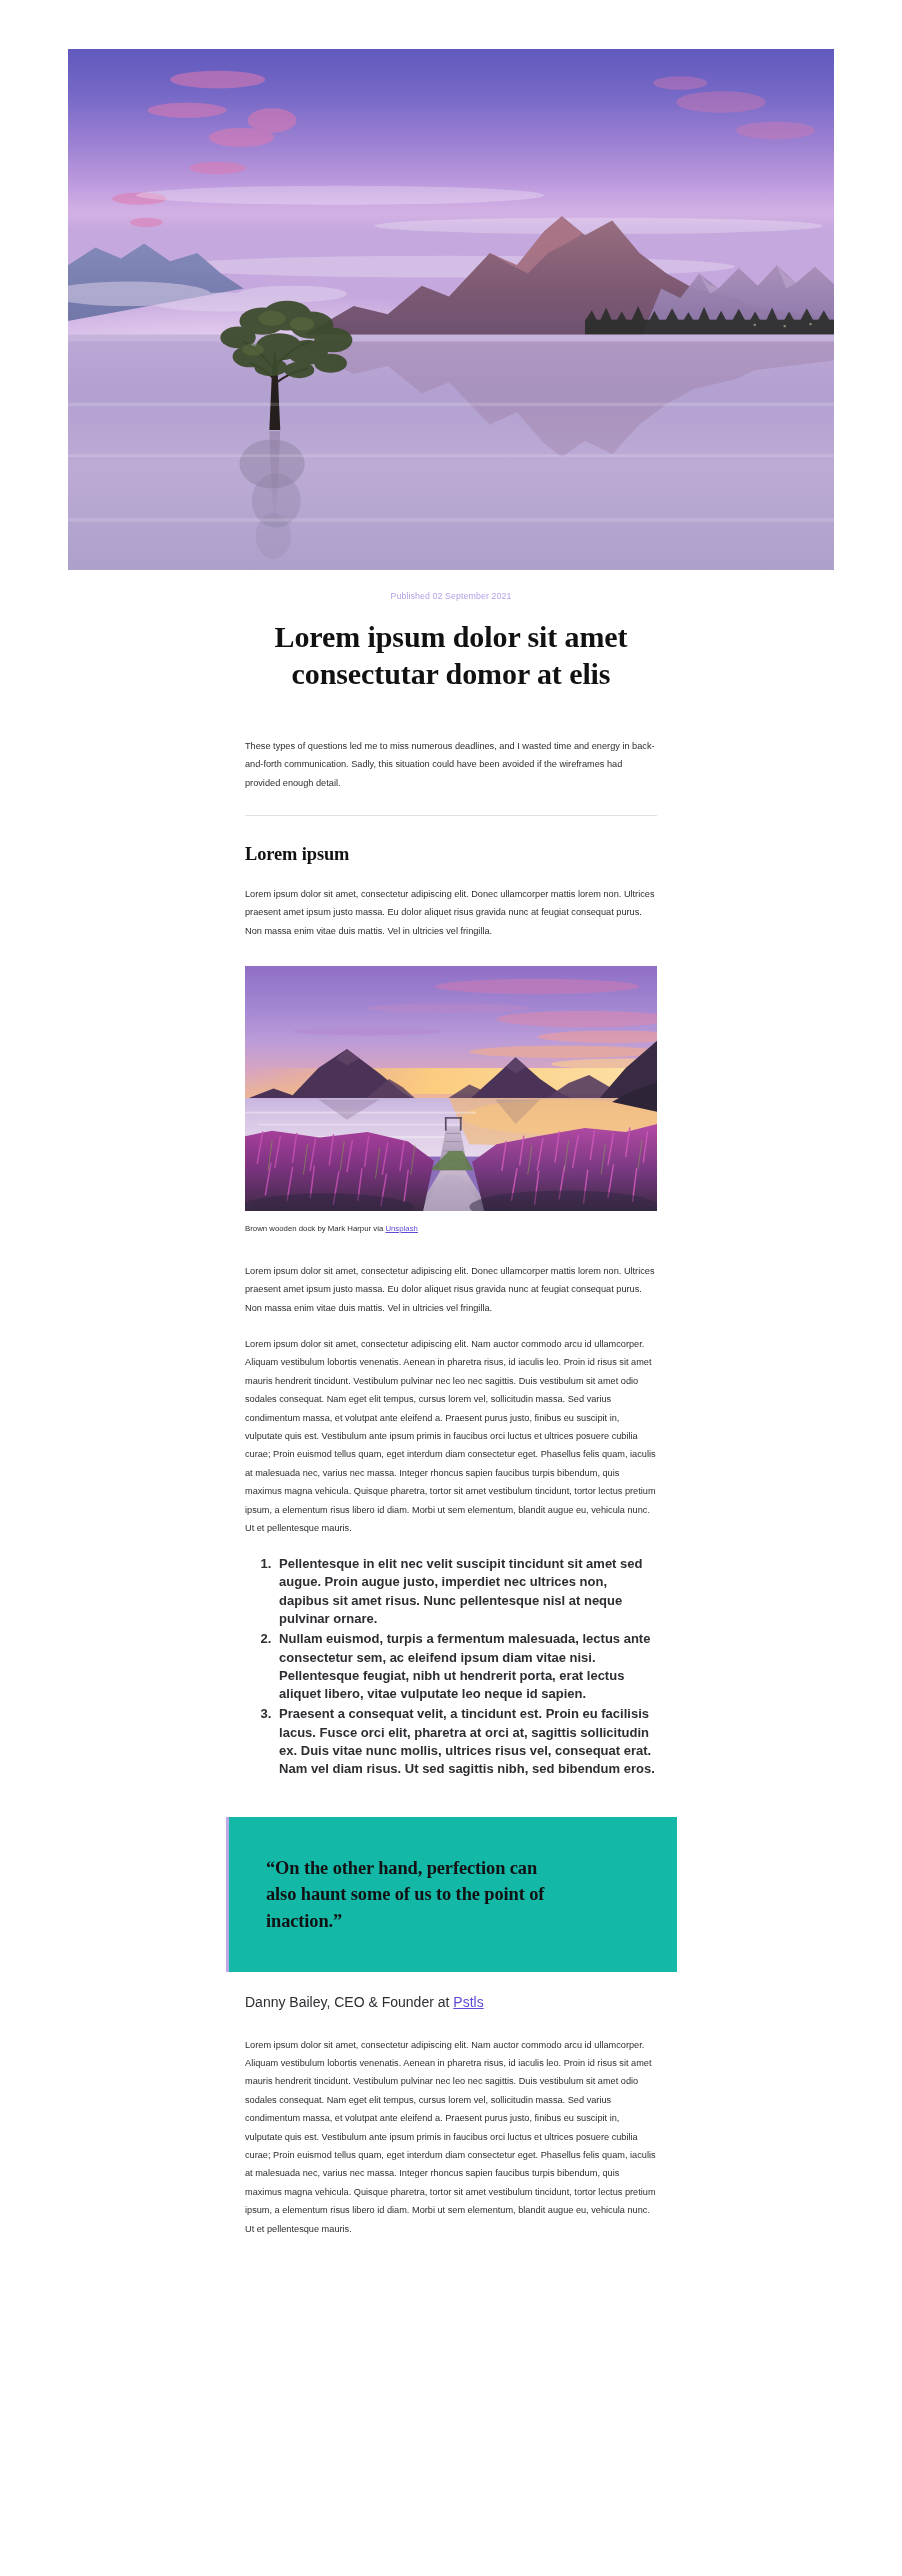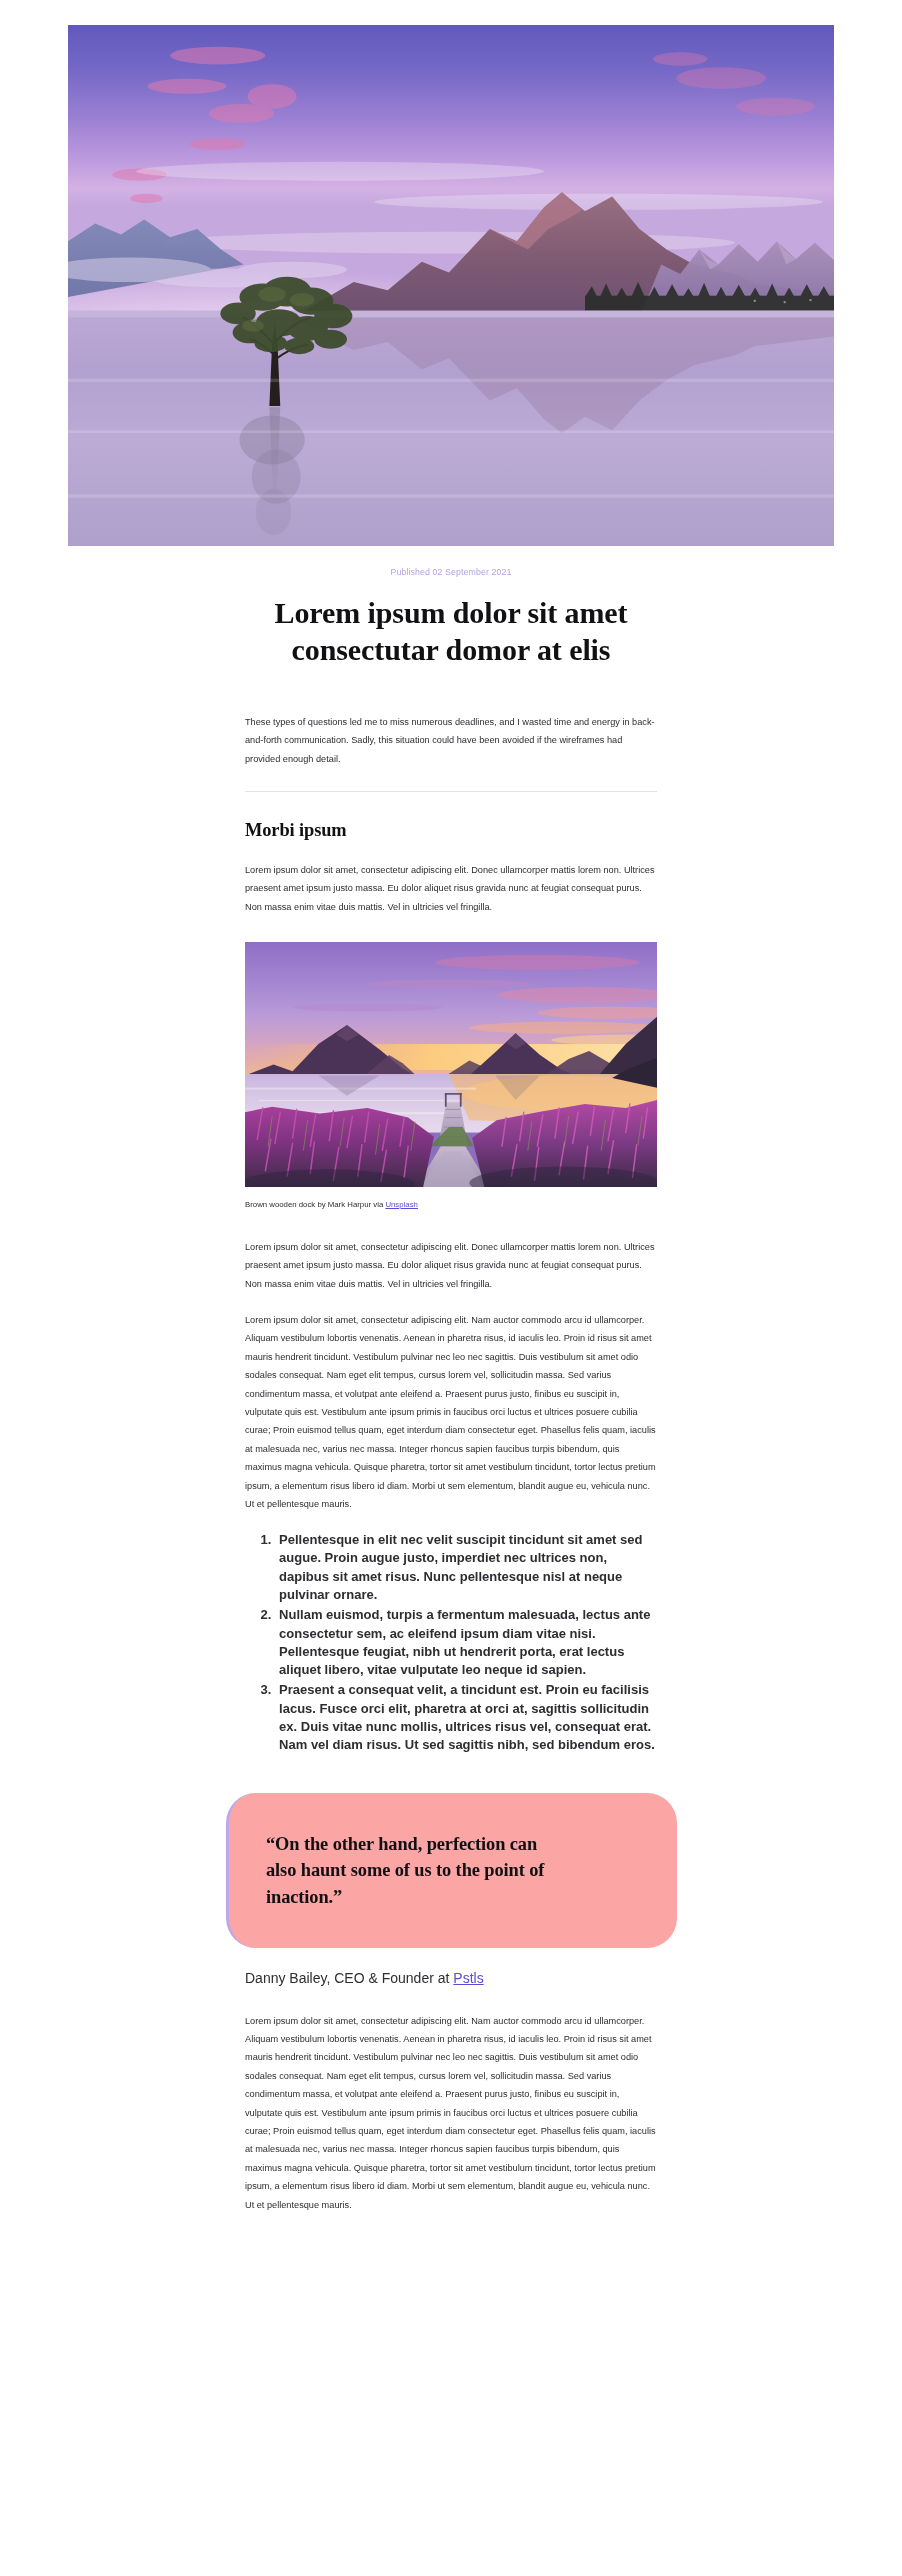--- a/index.html
+++ b/index.html
@@ -12,21 +12,21 @@
     width: 902px;
     min-height: 2576px;
     font-family: "Liberation Sans", sans-serif;
     color: #17171a;
     -webkit-font-smoothing: antialiased;
   }
 
   .page {
     width: 902px;
     position: relative;
-    padding-top: 25px;
+    padding-top: 49px;
     padding-bottom: 102px;
   }
 
   
   .hero-wrap {
     width: 766px;
     margin: 0 auto;
   }
   .hero {
     width: 766px;
@@ -137,24 +137,23 @@
     margin-bottom: 1.4px;
     padding-left: 4.1px;
     font-weight: bold;
   }
 
   
   .quote-block {
     margin: 38px 0 0 0;
     width: 451px;
     margin-left: -19px;
-    background: #fca5a5;
+    background: #14b8a6;
     border-left: 3.4px solid #bda9ea;
     padding: 38px 41px 38px 37px;
-    border-radius: 30px;
   }
   .quote-text {
     font-family: "Liberation Serif", serif;
     font-weight: 700;
     font-size: 18.4px;
     line-height: 26.5px;
     letter-spacing: -0.1px;
     color: #111114;
     margin: 0;
     max-width: 286px;
@@ -310,21 +309,21 @@
       <p class="published">Published 02 September 2021</p>
       <h1 class="headline">Lorem ipsum dolor sit amet consectutar domor at elis</h1>
     </header>
 
     <div class="body-col">
 
       <p class="body">These types of questions led me to miss numerous deadlines, and I wasted time and energy in back-and-forth communication. Sadly, this situation could have been avoided if the wireframes had provided enough detail.</p>
 
       <hr class="rule">
 
-      <h2 class="section-title">Morbi ipsum</h2>
+      <h2 class="section-title">Lorem ipsum</h2>
 
       <p class="body">Lorem ipsum dolor sit amet, consectetur adipiscing elit. Donec ullamcorper mattis lorem non. Ultrices praesent amet ipsum justo massa. Eu dolor aliquet risus gravida nunc at feugiat consequat purus. Non massa enim vitae duis mattis. Vel in ultricies vel fringilla.</p>
 
       <figure class="inline-fig">
         <div class="fig-img">
           <svg viewBox="0 0 606 360" preserveAspectRatio="none">
             <defs>
               <linearGradient id="fsky" x1="0" y1="0" x2="0" y2="1">
                 <stop offset="0%" stop-color="#8f6fc6"></stop>
                 <stop offset="30%" stop-color="#a386d2"></stop>

